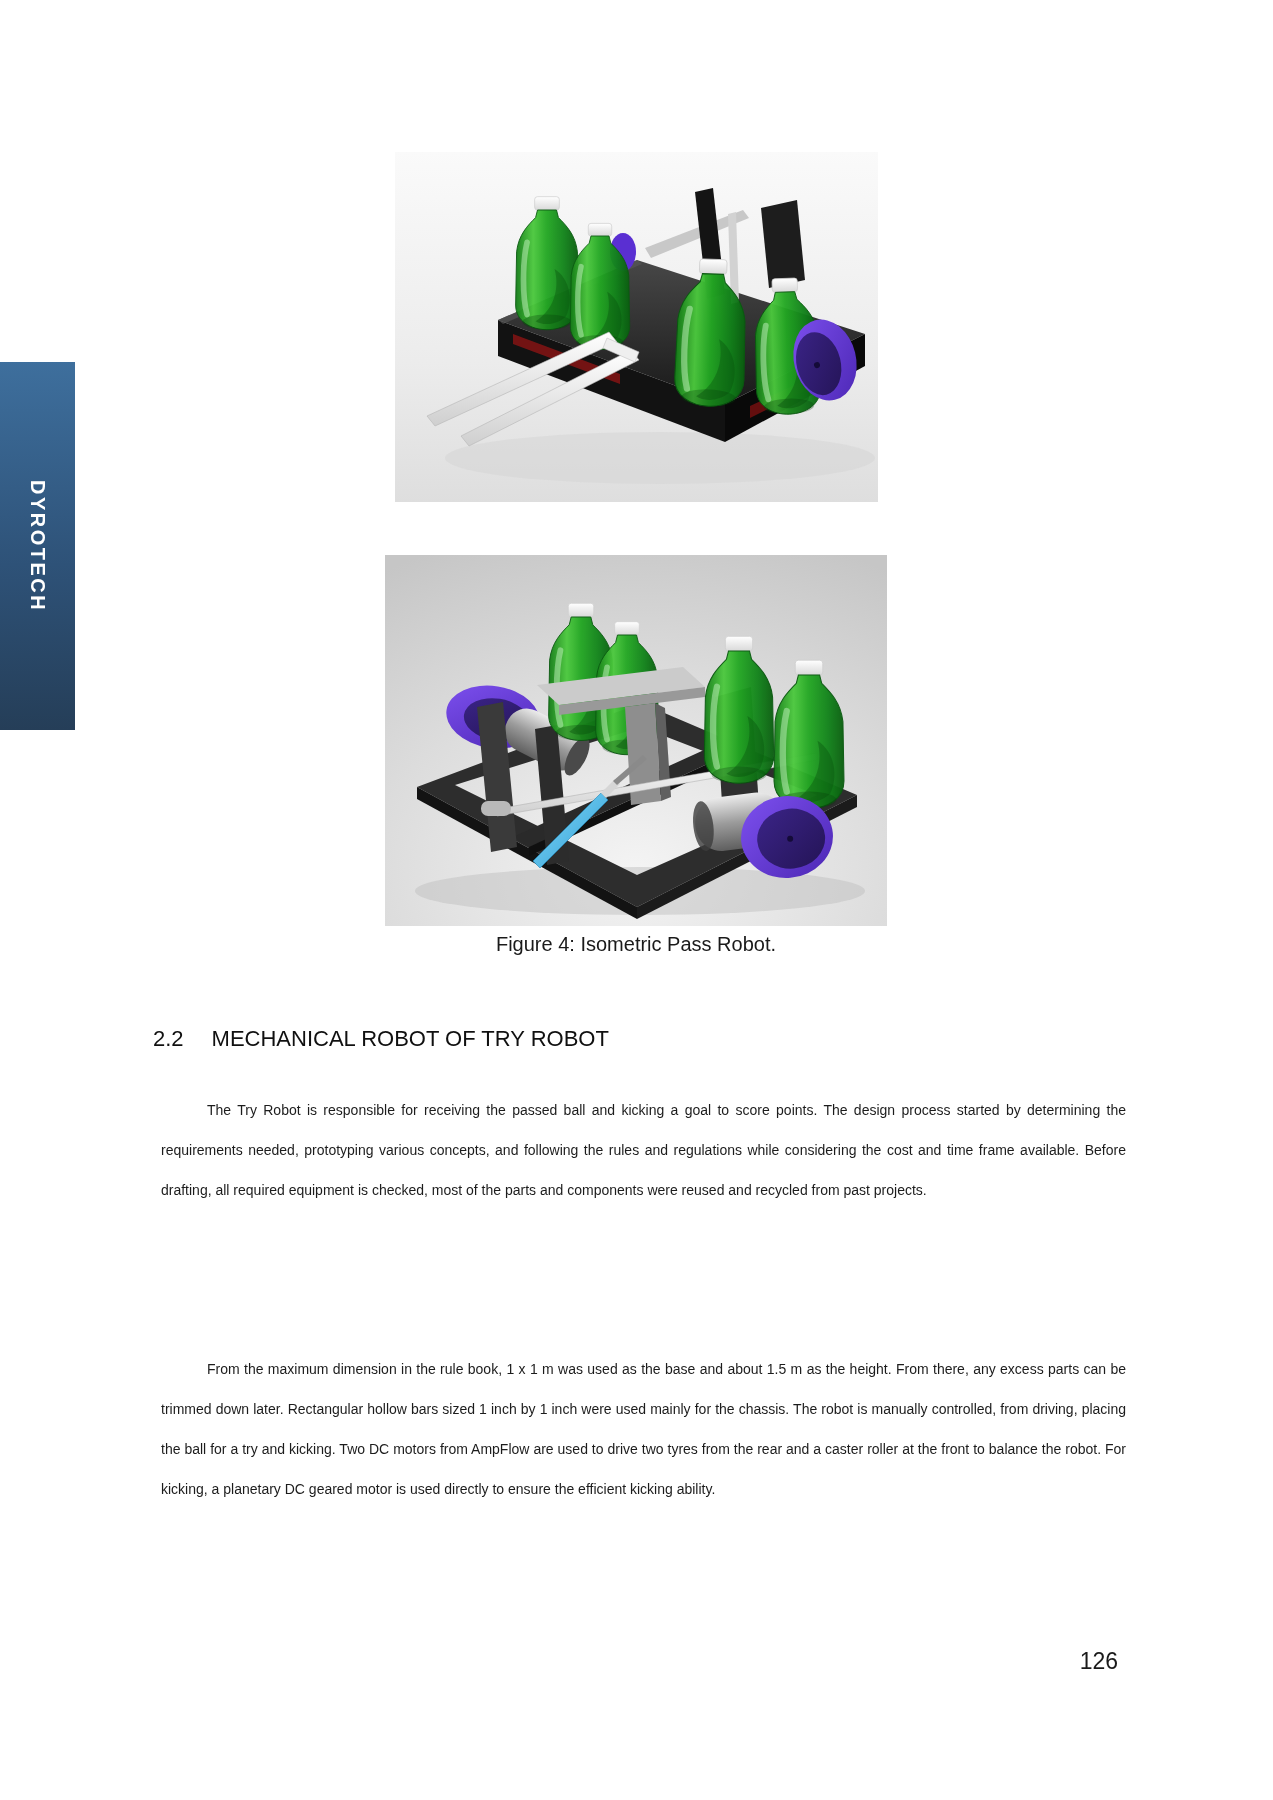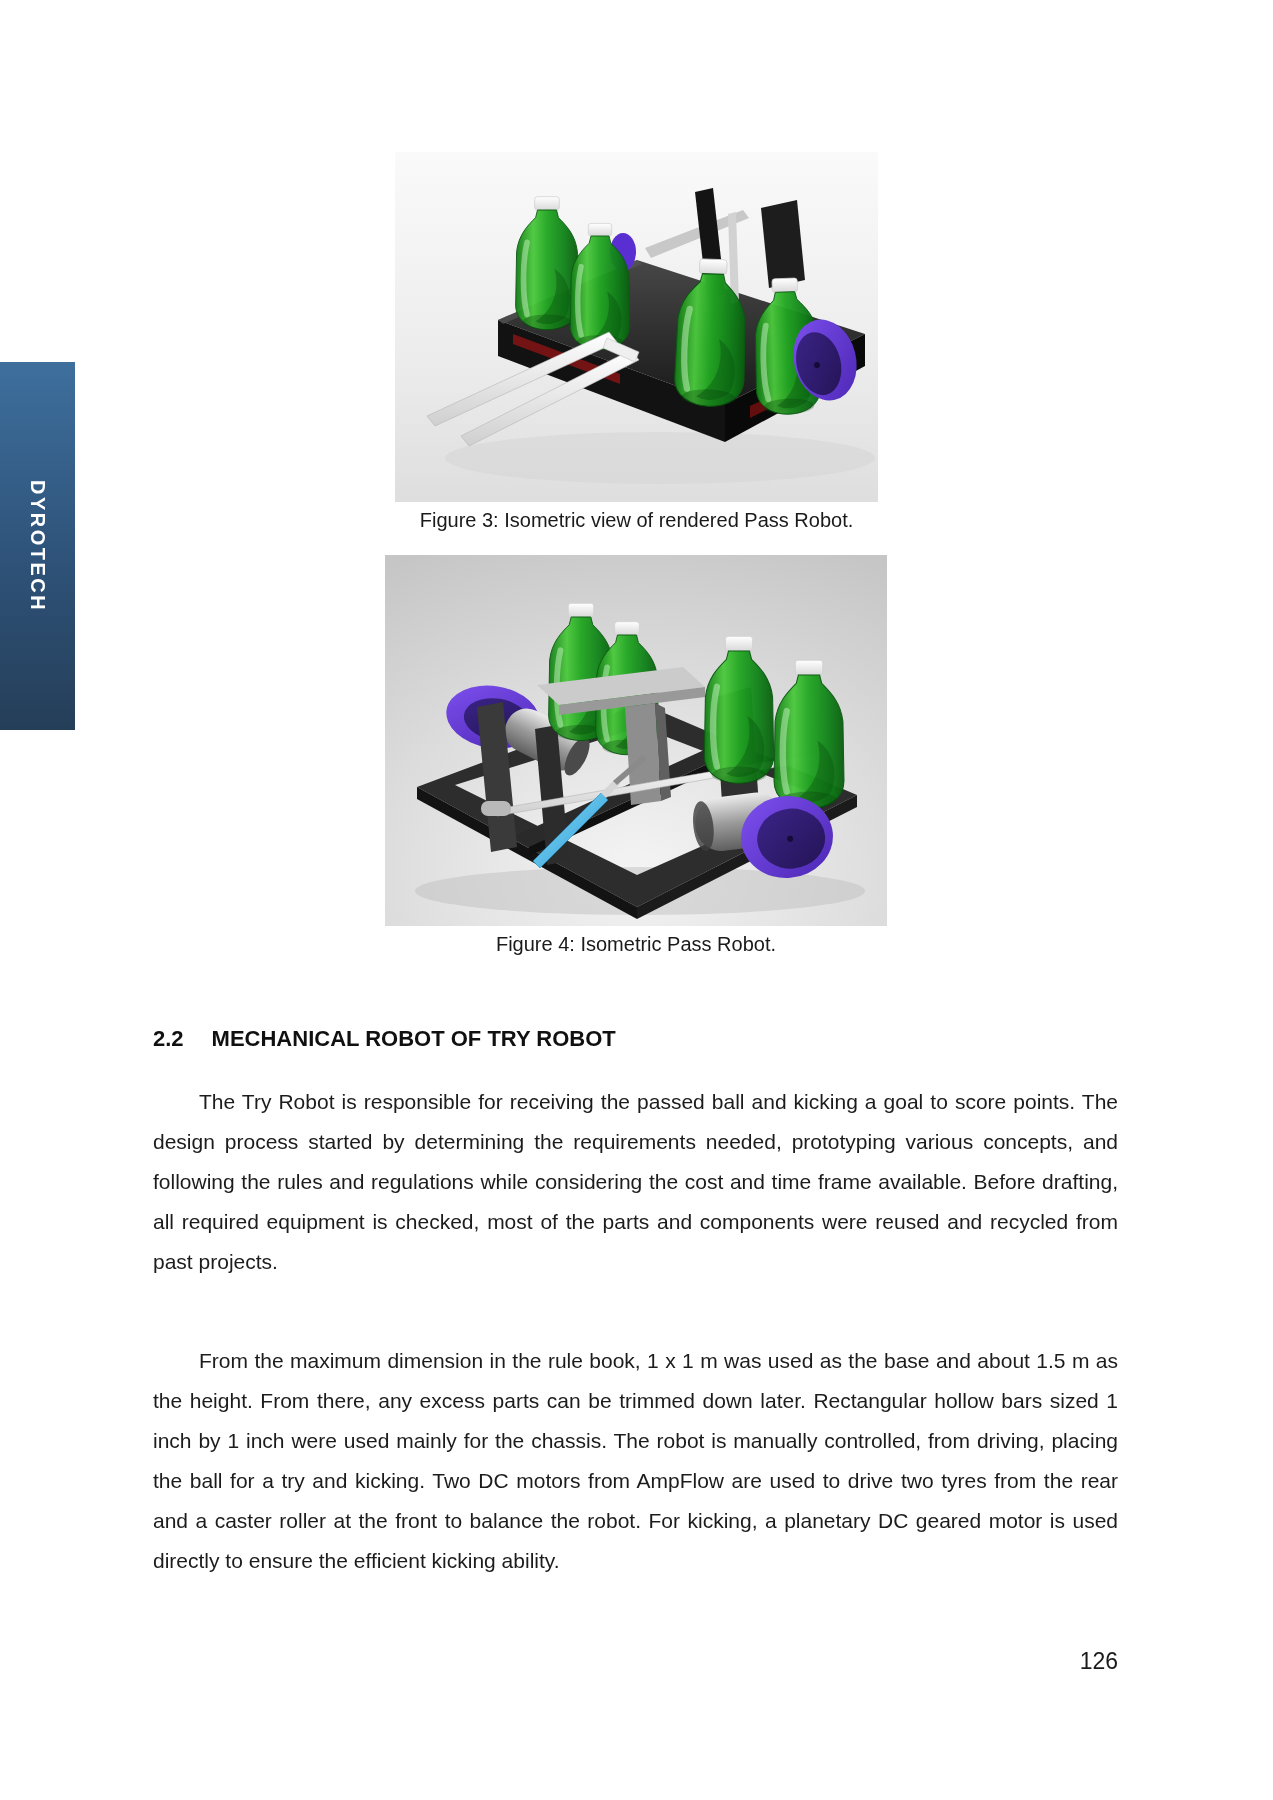--- a/index.html
+++ b/index.html
@@ -23,27 +23,27 @@
   .fig4{left:385px; top:555px; width:502px;}
   .fig-image{width:100%; display:block; line-height:0;}
   .fig-image svg{display:block; width:100%; height:auto;}
   figcaption{
     font-size:20px; line-height:28px; color:#1a1a1a; text-align:center;
     margin-top:4px; white-space:nowrap;
   }
   
   .heading{
     position:absolute; left:153px; top:1026px; width:965px;
-    font-size:22px; font-weight:bold; color:#101010; margin:0;
+    font-size:22px; font-weight:normal; color:#101010; margin:0;
     display:flex; align-items:baseline;
   }
   .heading .sec-num{margin-right:28px;}
   .body-para{
-    position:absolute; left:153px; width:965px; margin:0;
-    font-size:21px; line-height:40px; text-align:justify;
+    position:absolute; left:153px; width:965px; margin:8px;
+    font-size:14px; line-height:40px; text-align:justify;
     text-indent:46px; color:#1c1c1c;
   }
   .para-1{top:1082px;}
   .para-2{top:1341px;}
   .page-number{
     position:absolute; left:153px; top:1648px; width:965px;
     text-align:right; font-size:23px; color:#1a1a1a;
   }
 </style>
 </head>
@@ -142,21 +142,20 @@
           <ellipse cx="430" cy="208" rx="31" ry="41" fill="url(#wheelGrad)"></ellipse>
           <ellipse cx="423" cy="210" rx="22" ry="32" fill="url(#hubGrad)"></ellipse>
           <circle cx="421" cy="211" r="3" fill="#140b38"></circle>
         </g>
 
         <polygon points="214,180 222,190 40,274 32,264" fill="url(#railGrad)" stroke="#b5b5b5" stroke-width="0.6"></polygon>
         <polygon points="236,198 244,208 74,294 66,284" fill="url(#railGrad)" stroke="#b5b5b5" stroke-width="0.6"></polygon>
         <polygon points="212,186 244,200 240,210 208,196" fill="#efefef" stroke="#c2c2c2" stroke-width="0.6"></polygon>
       </svg>
     </div>
-    <figcaption>Figure 3: Isometric view of rendered Pass Robot.</figcaption>
   </figure>
 
   <figure class="fig4">
     <div class="fig-image">
       <svg viewBox="0 0 502 371" preserveAspectRatio="none">
         <rect width="502" height="371" fill="url(#bgGrad4)"></rect>
         <ellipse cx="255" cy="336" rx="225" ry="24" fill="#c0c0c0" opacity="0.5"></ellipse>
 
         <path d="M32,232 L252,352 L472,240 L256,148 Z M70,230 L256,172 L432,240 L252,320 Z" fill="#2d2d2d" fill-rule="evenodd"></path>
         <polygon points="32,232 252,352 252,364 32,244" fill="#131313"></polygon>

